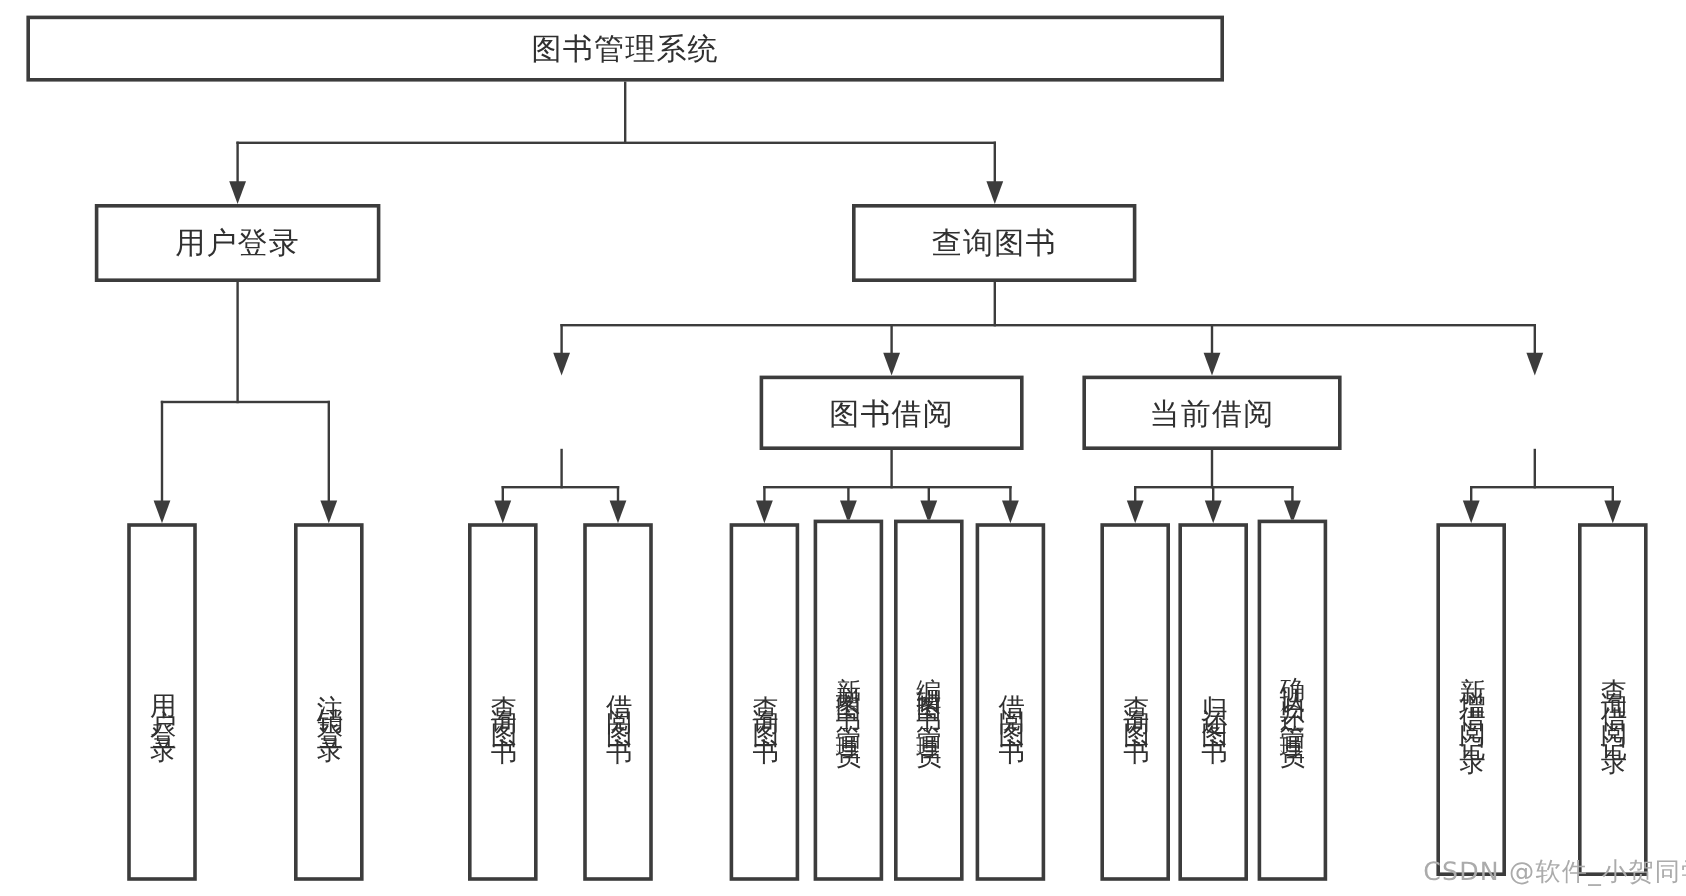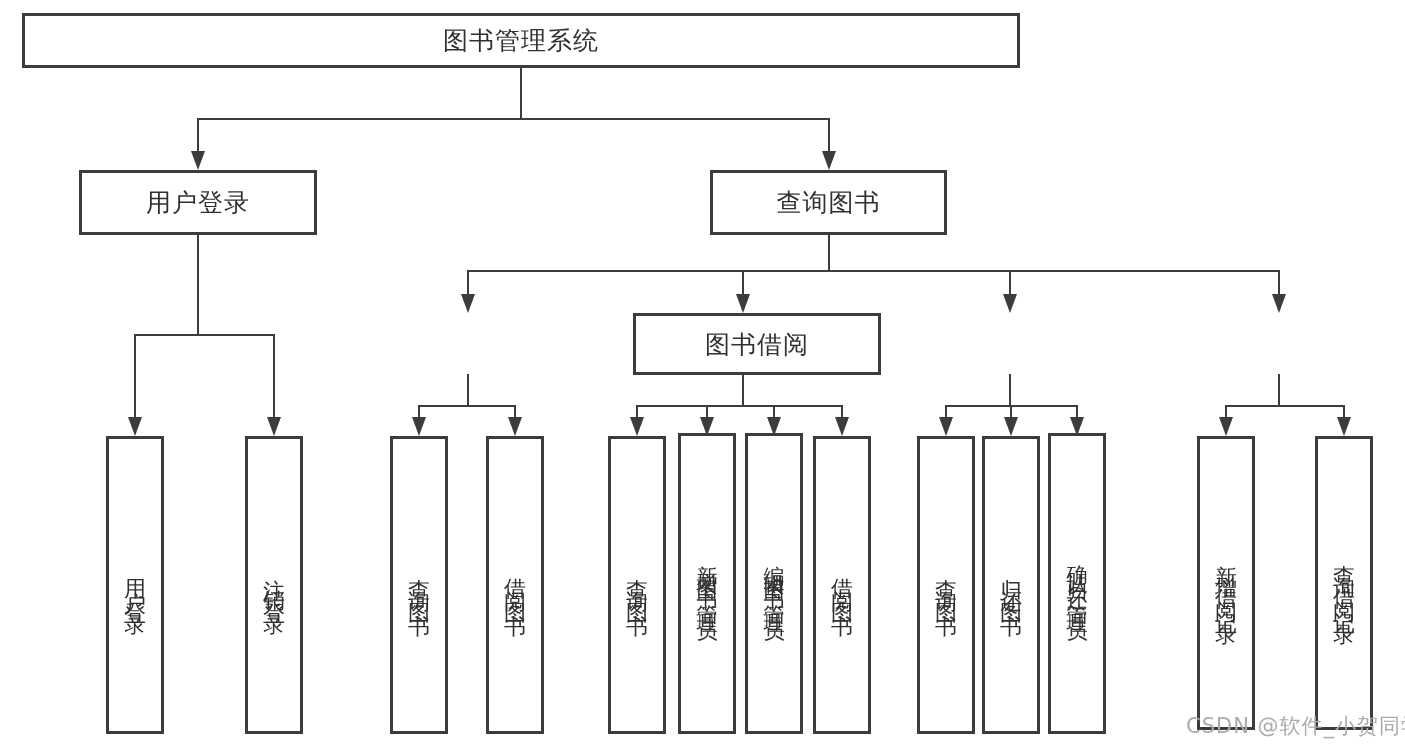--- a/index.html
+++ b/index.html
@@ -43,21 +43,22 @@
 </head>
 <body>
 
 <div class="stage">
 
   <div class="node" style="left:22px;top:13px;width:998px;height:55px">图书管理系统</div>
 
   <div class="node" style="left:79px;top:170px;width:238px;height:65px">用户登录</div>
   <div class="node" style="left:710px;top:170px;width:237px;height:65px">查询图书</div>
 
-  <div class="node" style="left:633px;top:313px;width:248px;height:62px">图书借阅</div>
+  <div class="node" style="left:633px;top:313px;width:220px;height:62px">图书借阅</div>
+  <div class="node" style="left:902px;top:313px;width:216px;height:62px">当前借阅</div>
 
   <div class="node node-v" style="left:106px;top:436px;width:58px;height:298px">用户登录</div>
   <div class="node node-v" style="left:245px;top:436px;width:58px;height:298px">注销登录</div>
 
   <div class="node node-v" style="left:390px;top:436px;width:58px;height:298px">查询图书</div>
   <div class="node node-v" style="left:486px;top:436px;width:58px;height:298px">借阅图书</div>
 
   <div class="node node-v" style="left:608px;top:436px;width:58px;height:298px">查询图书</div>
   <div class="node node-v long" style="left:678px;top:433px;width:58px;height:301px">新增图书（管理员）</div>
   <div class="node node-v long" style="left:745px;top:433px;width:58px;height:301px">编辑图书（管理员）</div>

